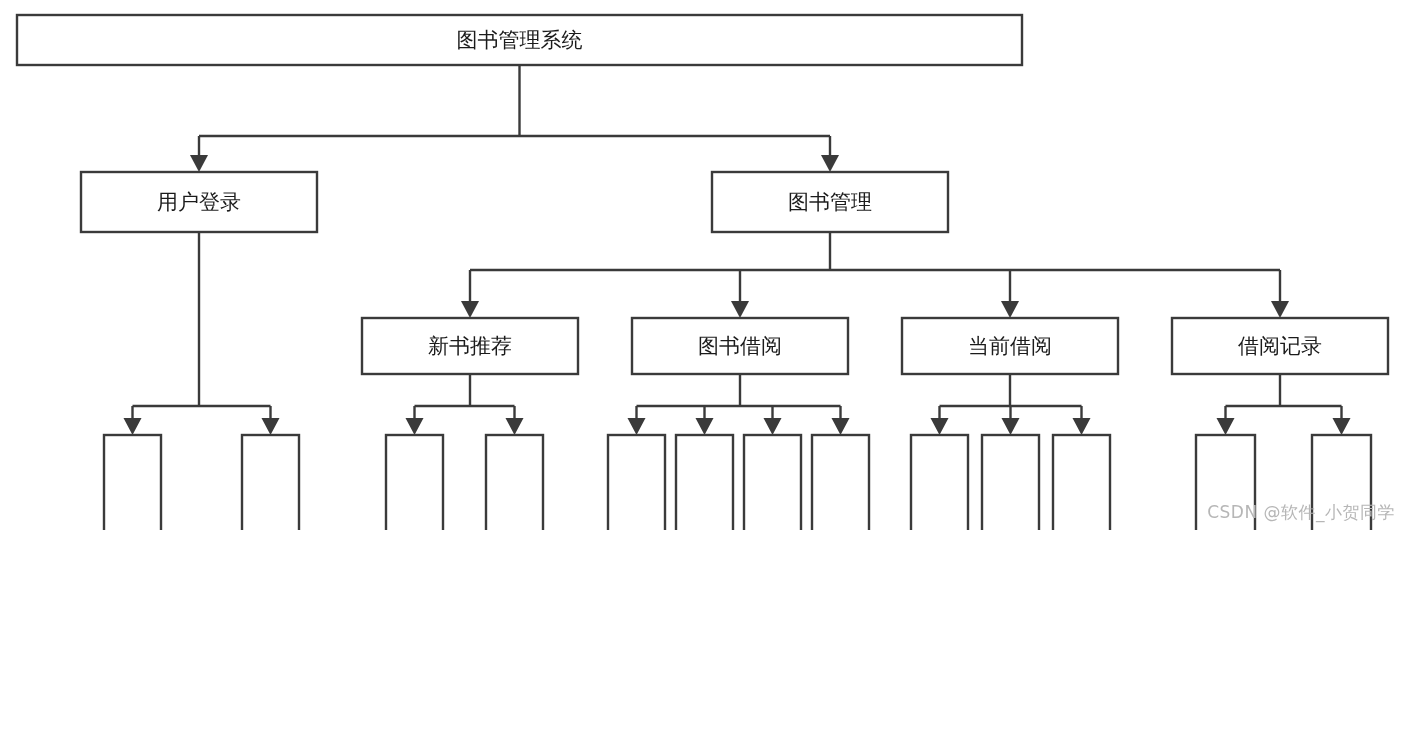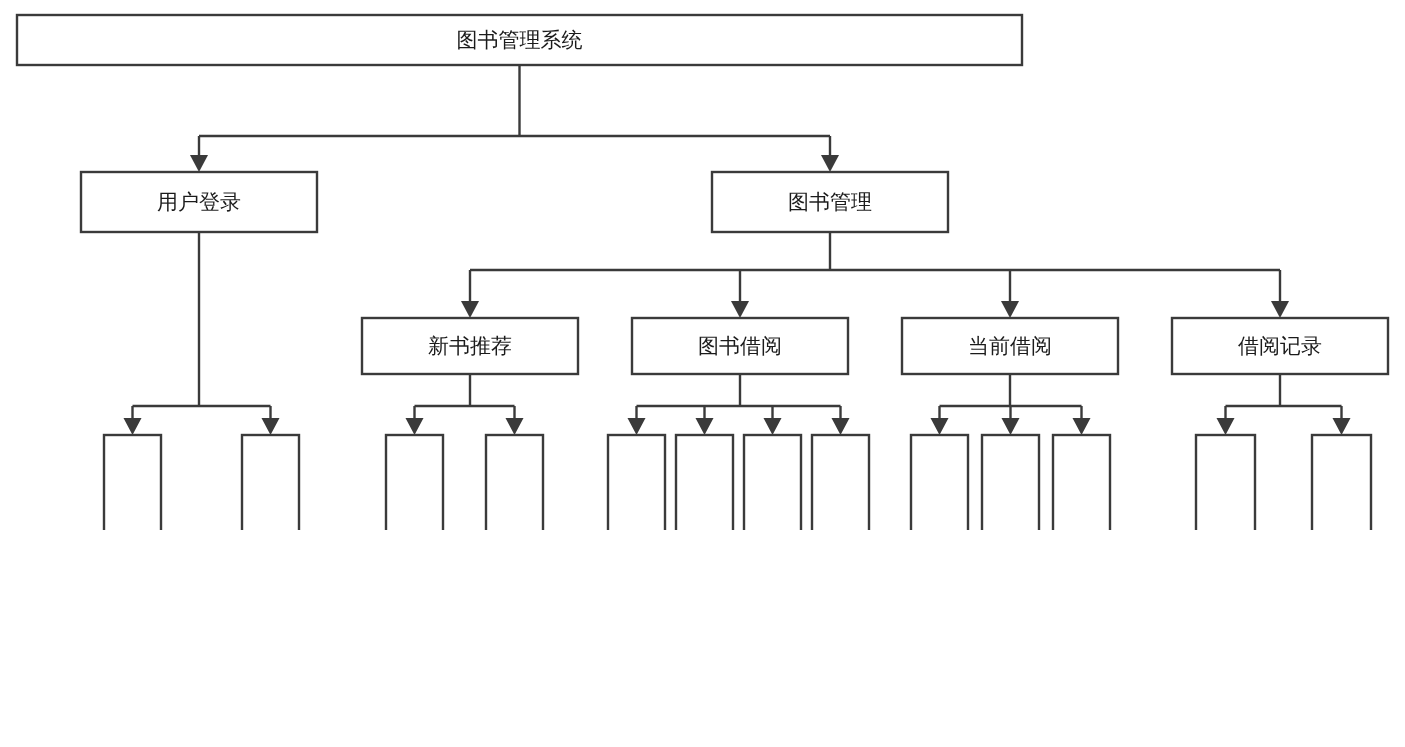--- a/index.html
+++ b/index.html
@@ -200,14 +200,15 @@
         <span class="leaf-label">确认归还（管理员）</span>
       </div>
       <div class="leaf-label-wrap" style="left: 1196px; top: 441px; width: 59px; height: 288px; align-items: center;">
         <span class="leaf-label">新增借阅记录</span>
       </div>
       <div class="leaf-label-wrap" style="left: 1312px; top: 441px; width: 59px; height: 288px; align-items: center;">
         <span class="leaf-label">查询借阅记录</span>
       </div>
     </div>
 
+  <div class="watermark">CSDN @软件_小贺同学</div>
 
 </div>
 
 </body></html>

